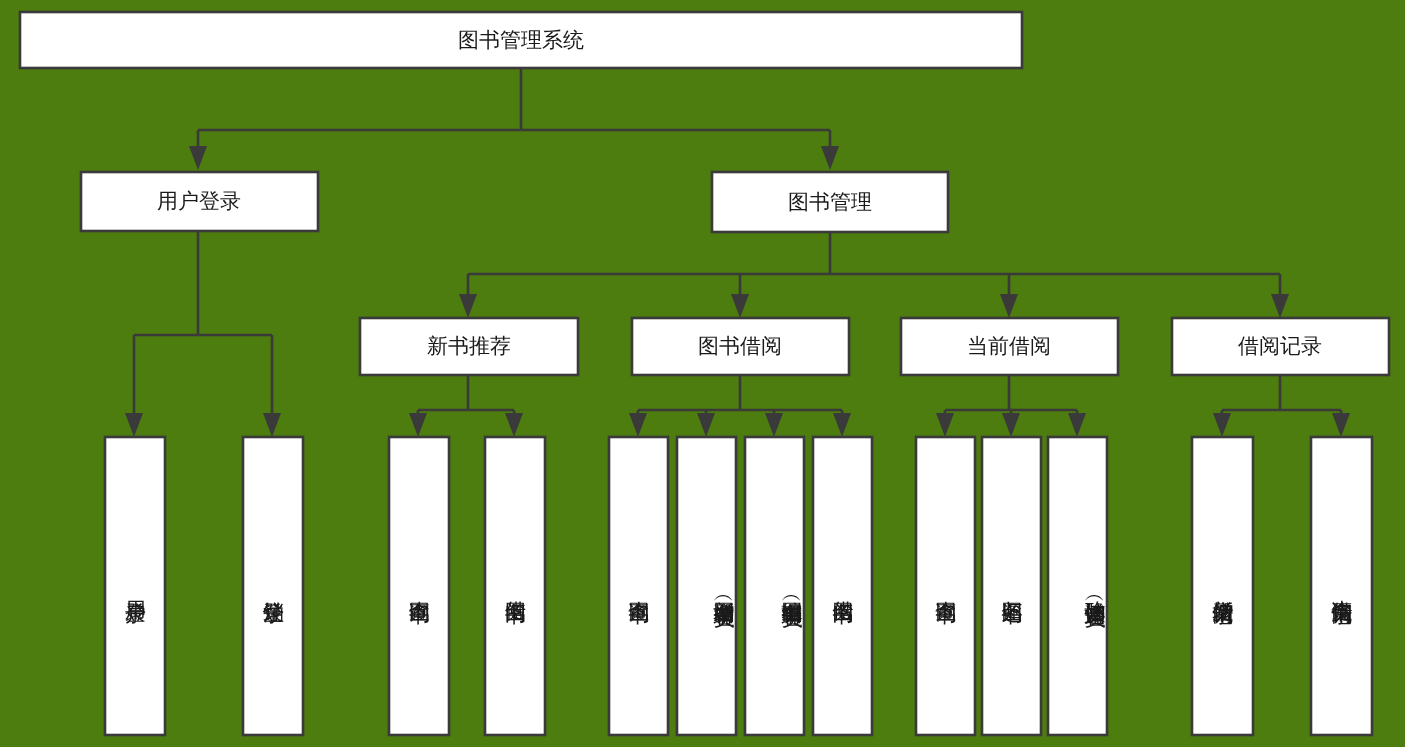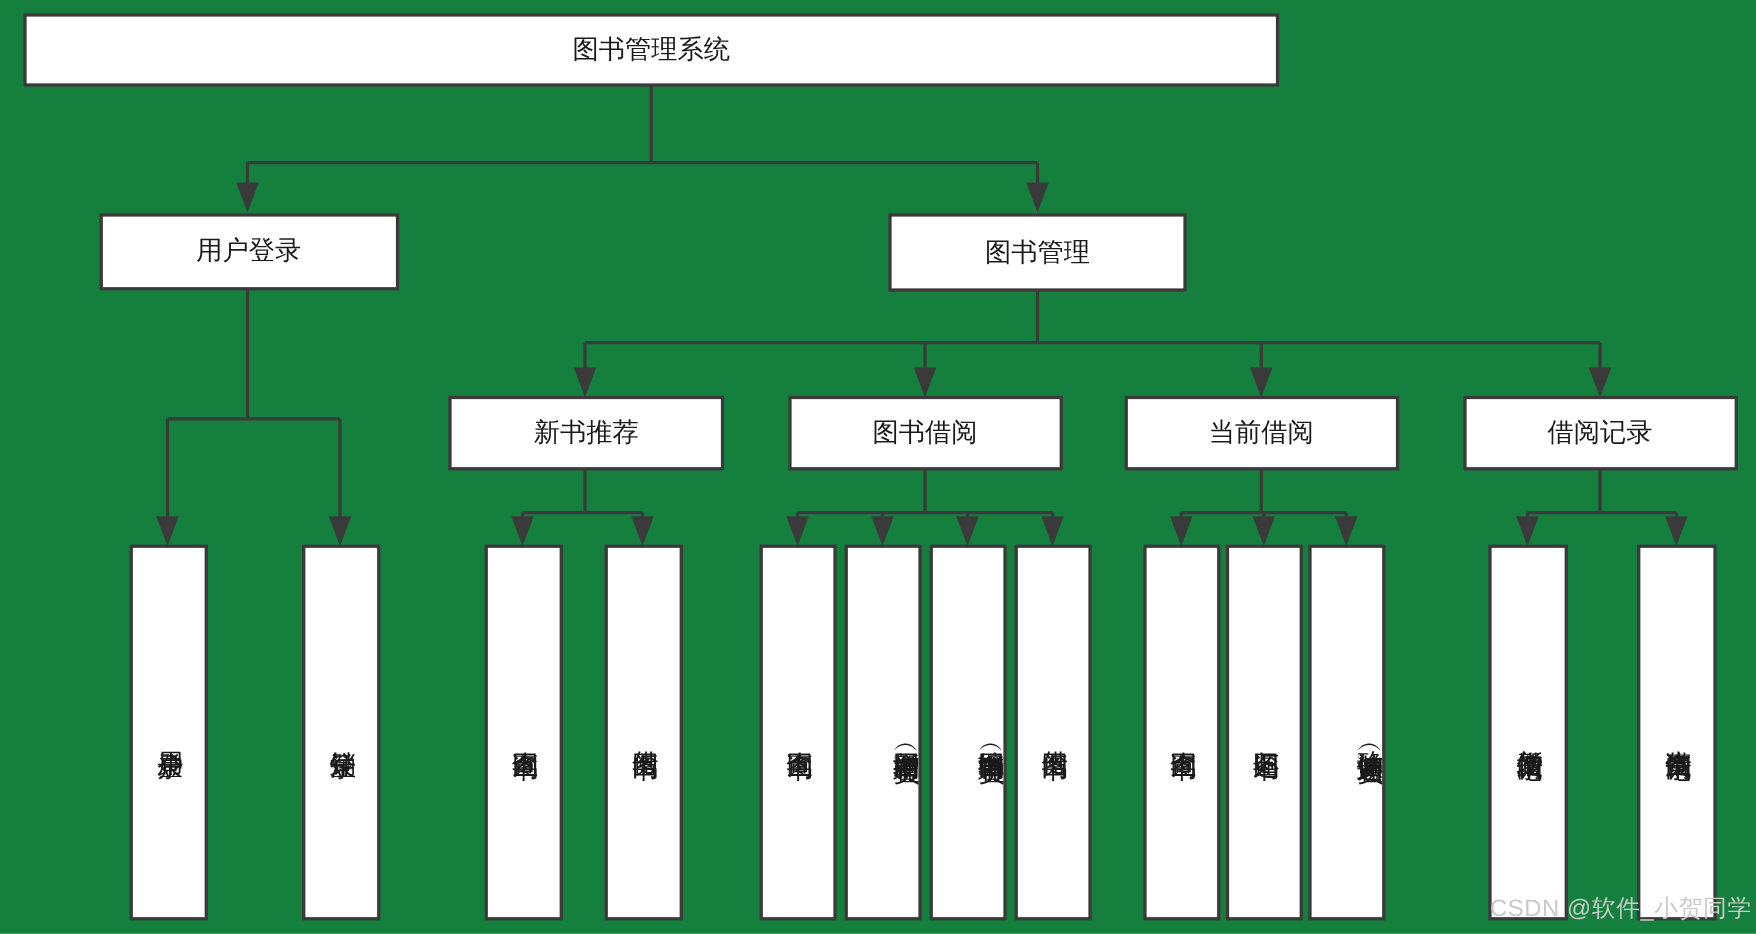--- a/index.html
+++ b/index.html
@@ -11,21 +11,21 @@
   body {
     width: 1405px;
     height: 747px;
     font-family: "Liberation Sans", "DejaVu Sans", sans-serif;
     overflow: hidden;
   }
   #diagram-root {
     position: relative;
     width: 1405px;
     height: 747px;
-    background: #15803d;
+    background: #4d7c0f;
   }
   svg#tree-svg {
     position: absolute;
     left: 0;
     top: 0;
     width: 1405px;
     height: 747px;
   }
   .node-box {
     fill: #ffffff;
@@ -231,15 +231,14 @@
   <div class="node-label-v" style="left:745px; top:444px; width:59px; height:288px;">编辑图书（管理员）</div>
   <div class="node-label-v centered" style="left:813px; top:437px; width:59px; height:298px;">借阅图书</div>
 
   <div class="node-label-v centered" style="left:916px; top:437px; width:59px; height:298px;">查询图书</div>
   <div class="node-label-v centered" style="left:982px; top:437px; width:59px; height:298px;">归还图书</div>
   <div class="node-label-v" style="left:1048px; top:444px; width:59px; height:288px;">确认归还（管理员）</div>
 
   <div class="node-label-v centered" style="left:1192px; top:437px; width:61px; height:298px;">新增借阅记录</div>
   <div class="node-label-v centered" style="left:1311px; top:437px; width:61px; height:298px;">查询借阅记录</div>
 
-  <div class="watermark" style="left:1192px; top:714px;">CSDN @软件_小贺同学</div>
 
 </div>
 
 </body></html>

